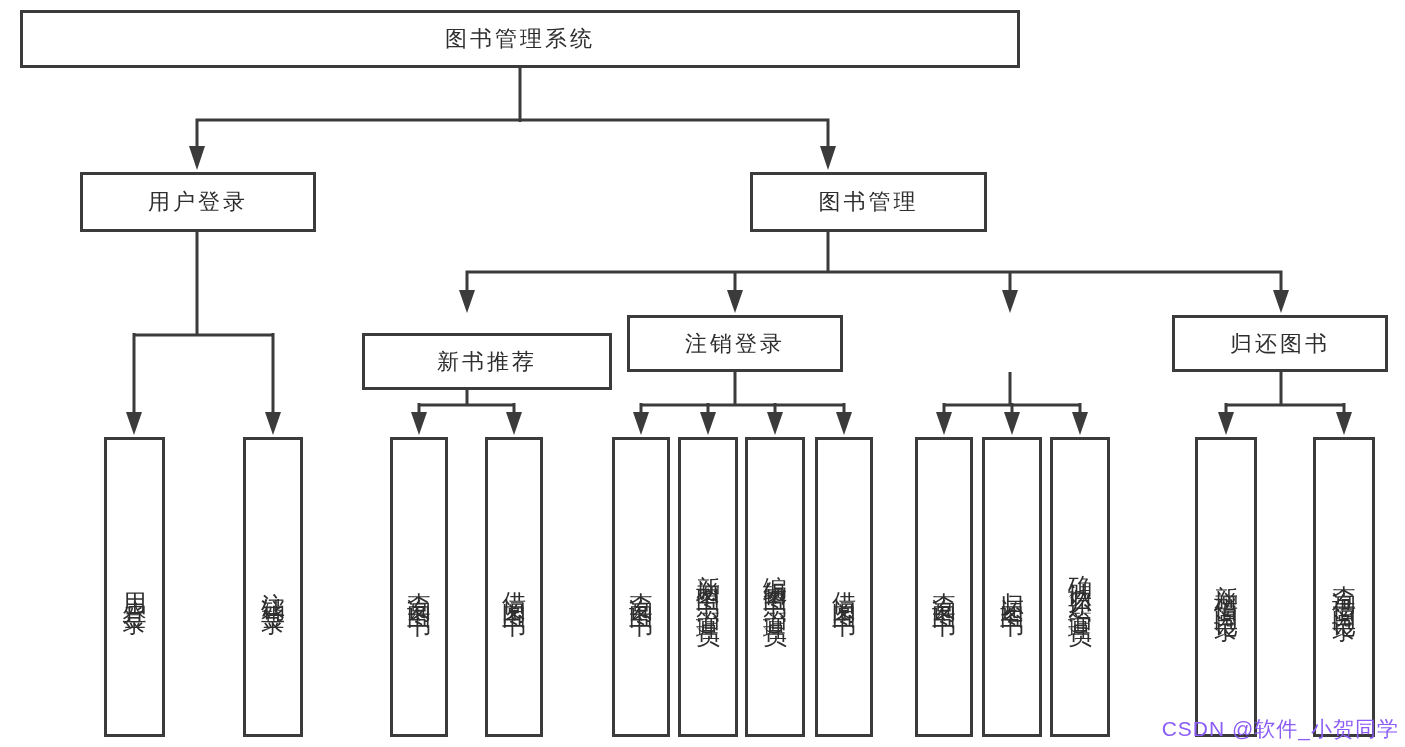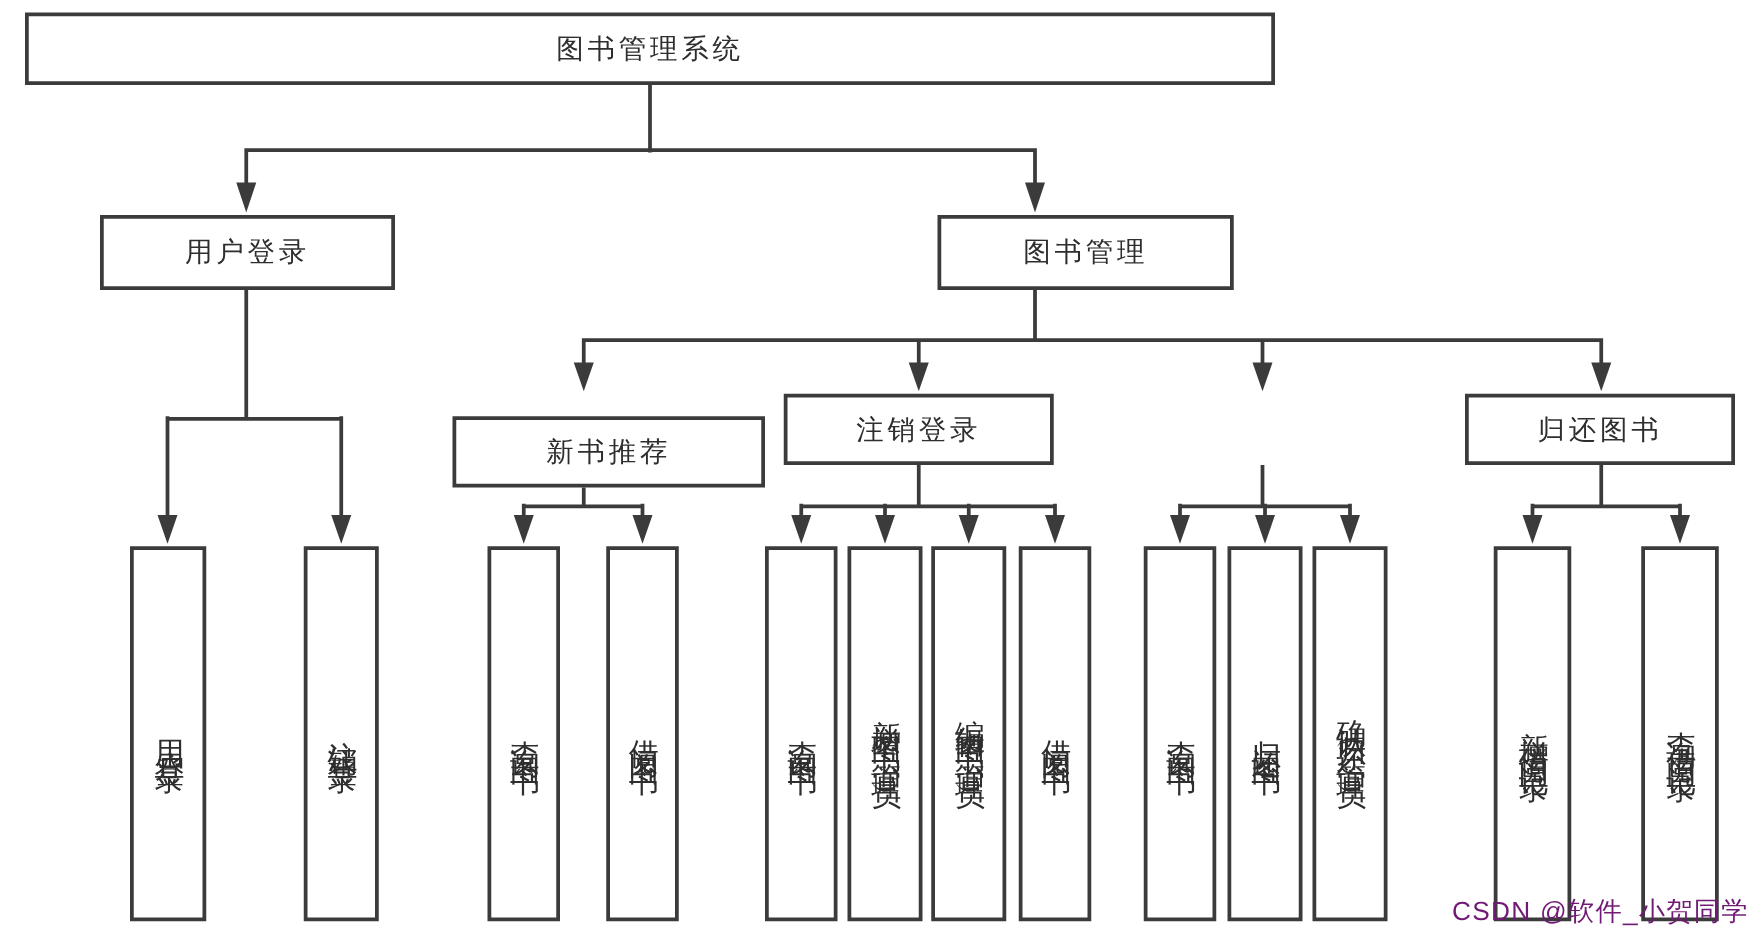--- a/index.html
+++ b/index.html
@@ -45,21 +45,21 @@
     text-orientation: mixed;
     font-size: 24px;
     letter-spacing: 7px;
     line-height: 1;
   }
   .watermark {
     position: absolute;
     right: 6px;
     bottom: 4px;
     font-size: 21px;
-    color: #701a75;
+    color: #8b5cf6;
     letter-spacing: 1px;
     z-index: 5;
     white-space: nowrap;
   }
 </style>
 </head>
 <body>
 
 <div id="stage">
 

